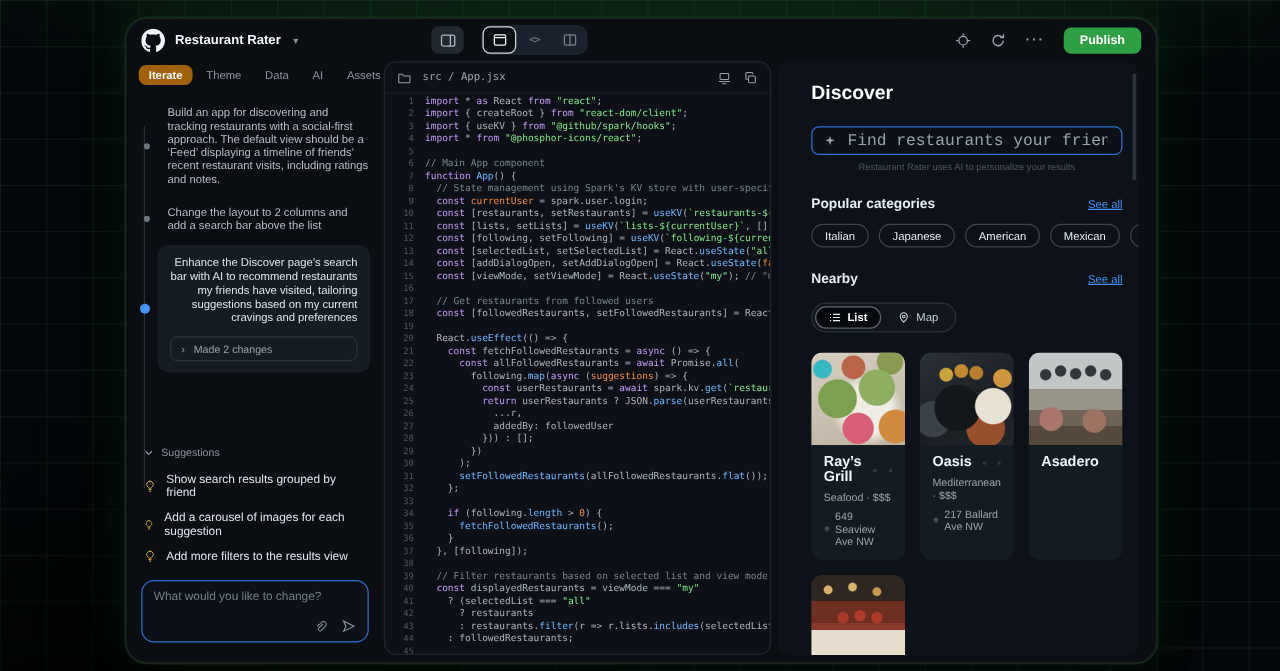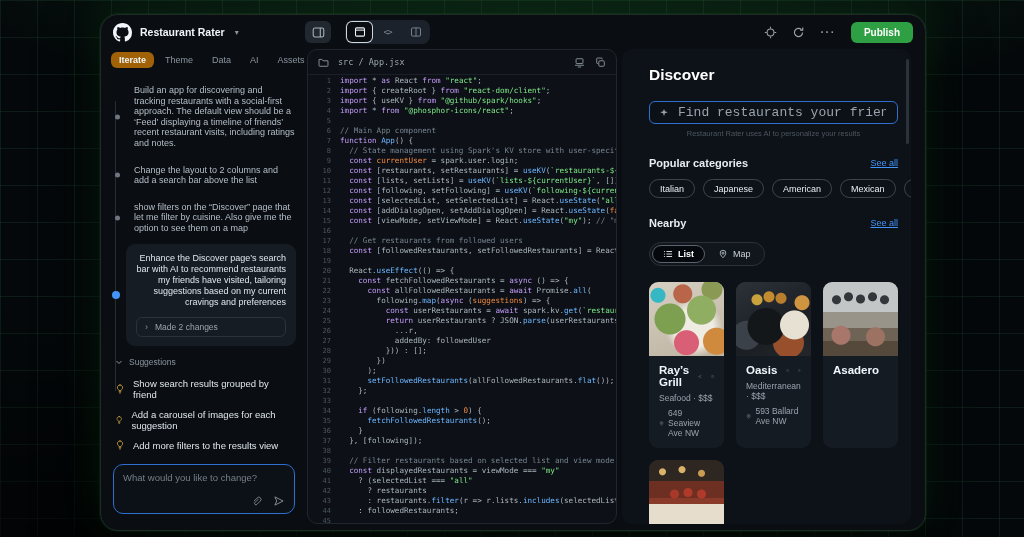--- a/index.html
+++ b/index.html
@@ -11,21 +11,21 @@
       linear-gradient(rgba(74,160,100,.13) 1px, transparent 1px),
       linear-gradient(90deg, rgba(74,160,100,.13) 1px, transparent 1px);
     background-size:auto,37px 37px,37px 37px;}
   .stage::after{content:"";position:absolute;inset:0;pointer-events:none;
     background:radial-gradient(700px 420px at 8% 108%, rgba(0,0,0,.72), transparent 65%);}
   .window{position:absolute;left:100px;top:14px;width:824px;height:515px;
     background:#0a0e13;border:1px solid #1e2b23;border-radius:18px;
     box-shadow:0 0 0 1px rgba(46,160,67,.10),0 -6px 40px rgba(46,160,67,.14),0 24px 60px rgba(0,0,0,.8);
     z-index:2;}
   
-  .topbar{height:34px;display:flex;align-items:center;padding:0 12px;}
+  .topbar{height:34px;display:flex;align-items:center;padding:0 12px;gap:40px;}
   .brand{display:flex;align-items:center;gap:8px;width:192px;flex:none;}
   .logo{width:19px;height:19px;display:flex;align-items:center;justify-content:center;}
   .app-title{font-size:10.5px;font-weight:700;color:#f0f6fc;}
   .caret{color:#8b949e;font-size:8px;margin-left:2px;}
   .tb-center{display:flex;align-items:center;gap:14px;}
   .iconbtn{width:26px;height:22px;border-radius:6px;background:#212830;display:flex;align-items:center;justify-content:center;border:0;padding:0;cursor:pointer;}
   .viewgroup{display:flex;background:#1b222b;border-radius:8px;padding:2px;gap:3px;}
   .vbtn{width:25px;height:20px;border-radius:5px;display:flex;align-items:center;justify-content:center;border:0;background:transparent;padding:0;cursor:pointer;}
   .vbtn.active{background:#0a0e13;box-shadow:0 0 0 1px #cfd7df;}
   .codeglyph{font-family:"DejaVu Sans Mono",monospace;font-size:8.5px;color:#768390;letter-spacing:-1px;}
@@ -202,24 +202,20 @@
             <div class="tab">Assets</div>
           </div>
         <div class="prompts">
             <div class="prompt">
               <span class="tdot"></span>
               <p class="ptext">Build an app for discovering and tracking restaurants with a social-first approach. The default view should be a ‘Feed’ displaying a timeline of friends’ recent restaurant visits, including ratings and notes.</p>
             </div>
             <div class="prompt">
               <span class="tdot"></span>
               <p class="ptext">Change the layout to 2 columns and add a search bar above the list</p>
-            </div>
-            <div class="prompt">
-              <span class="tdot"></span>
-              <p class="ptext">show filters on the “Discover” page that let me filter by cuisine. Also give me the option to see them on a map</p>
             </div>
           </div>
         <div class="active-card">
           <span class="bluedot"></span>
           <p>Enhance the Discover page’s search bar with AI to recommend restaurants my friends have visited, tailoring suggestions based on my current cravings and preferences</p>
           <div class="changes">
             <span class="chev">›</span>
             <span>Made 2 changes</span>
           </div>
         </div>
@@ -428,21 +424,21 @@
                   <svg width="10" height="11" viewBox="0 0 16 16" fill="none" stroke="#8b949e" stroke-width="1.3">
                     <path d="M4 2h8v12l-4-3-4 3z"></path>
                   </svg>
                 </div>
                 <div class="cuisine">Mediterranean · $$$</div>
                 <div class="addr">
                   <svg width="9" height="9" viewBox="0 0 16 16" fill="none" stroke="#8b949e" stroke-width="1.3">
                     <path d="M8 14S3.5 9.8 3.5 6.7A4.5 4.5 0 0 1 8 2a4.5 4.5 0 0 1 4.5 4.7C12.5 9.8 8 14 8 14z"></path>
                     <circle cx="8" cy="6.8" r="1.6"></circle>
                   </svg>
-                  <span>593 Ballard Ave NW</span>
+                  <span>217 Ballard Ave NW</span>
                 </div>
               </div>
             </article>
             <article class="card">
               <div class="photo photo-asadero"></div>
               <div class="card-body">
                 <div class="card-top">
                   <h3 class="card-title">Asadero</h3>
                   <svg width="11" height="11" viewBox="0 0 16 16" fill="none" stroke="#8b949e" stroke-width="1.3">
                     <circle cx="12" cy="3.5" r="1.7"></circle>

